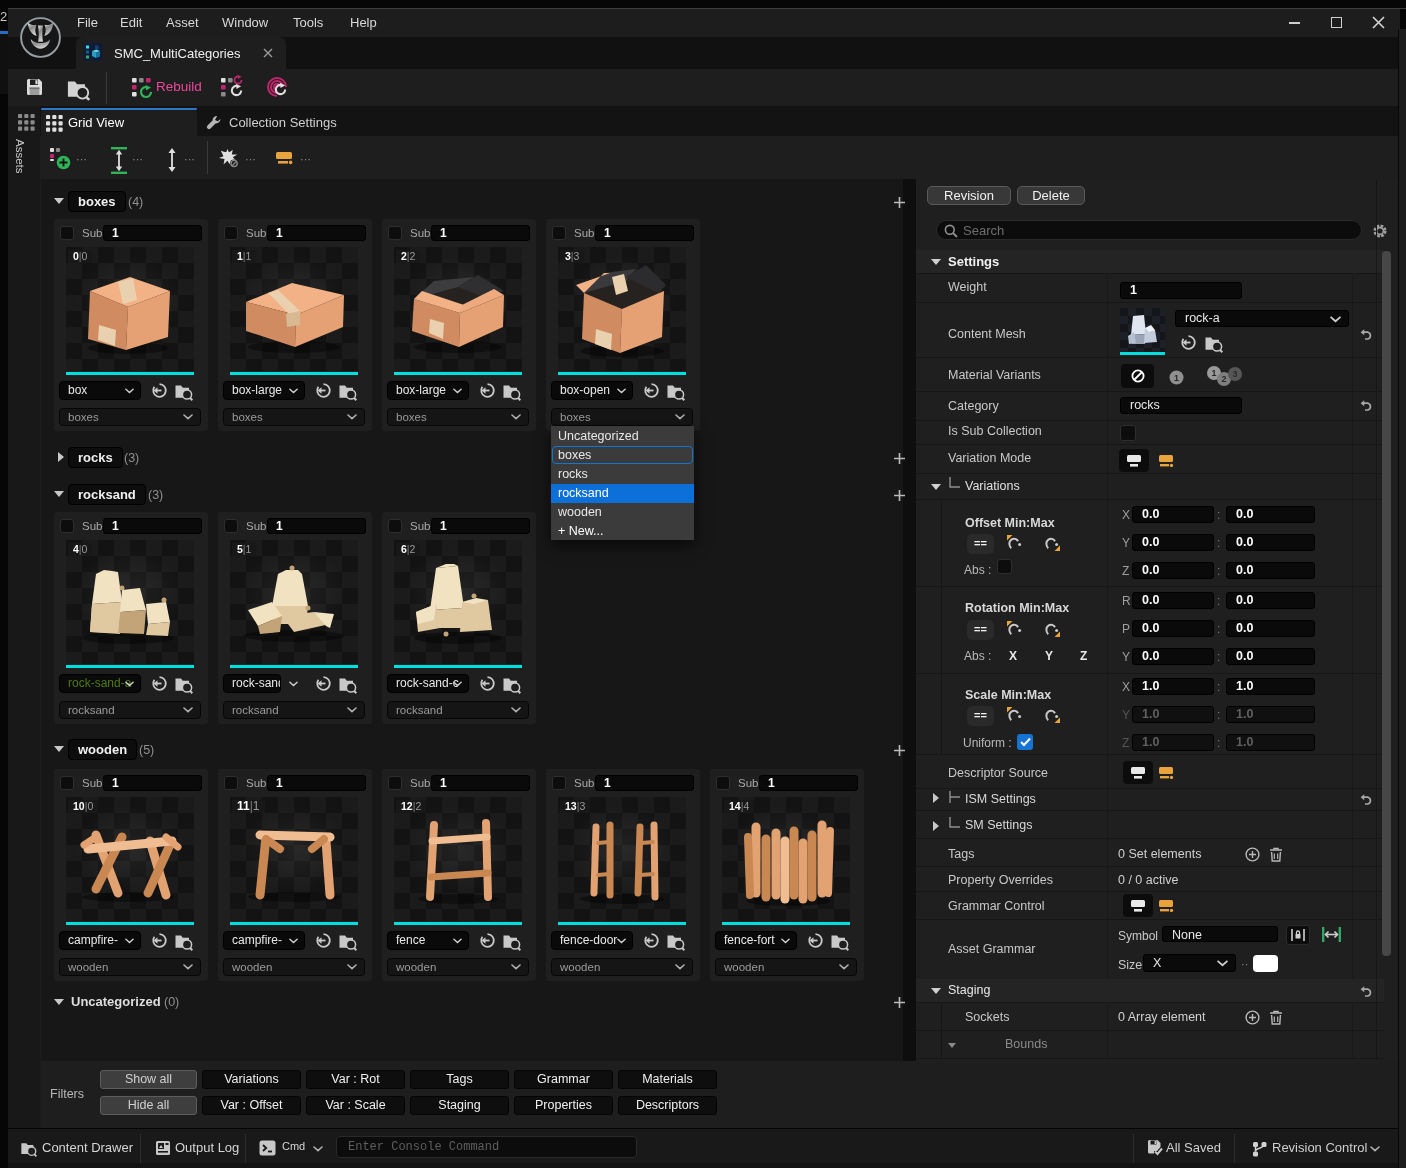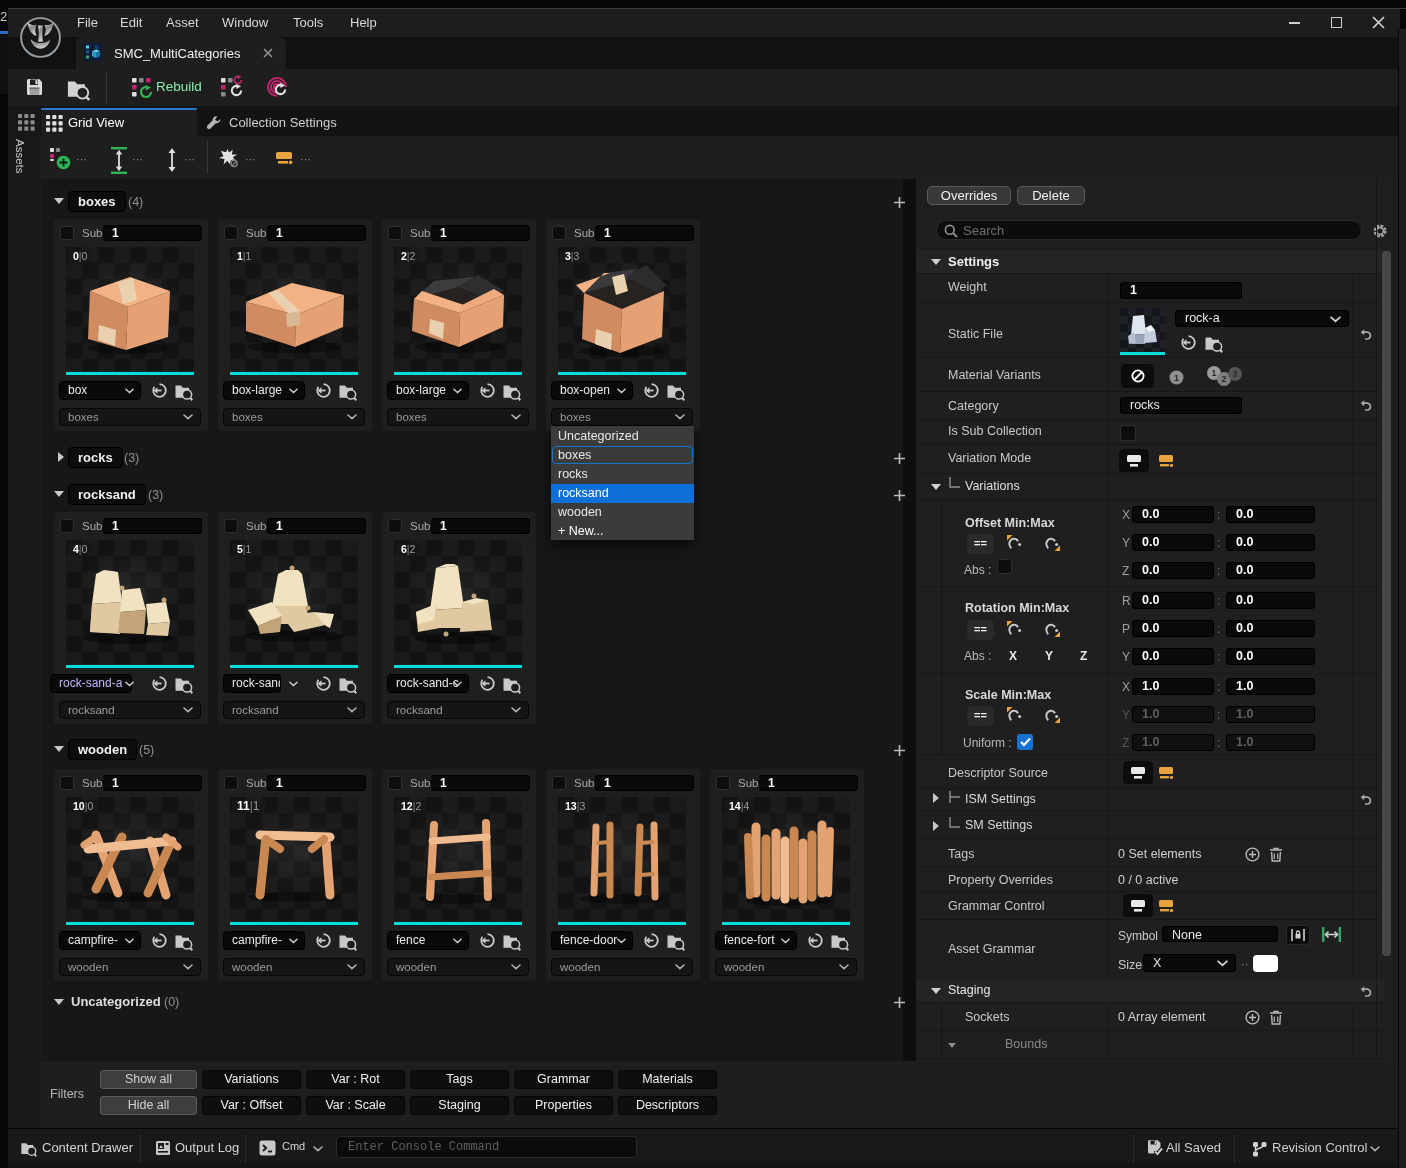--- a/index.html
+++ b/index.html
@@ -71,21 +71,21 @@
         <rect x="0" y="0" width="4.6" height="4.6" rx="1" fill="#e0e0e0"></rect>
         <rect x="7" y="0" width="4.6" height="4.6" rx="1" fill="#8a8a8a"></rect>
         <rect x="14" y="0" width="4.6" height="4.6" rx="1" fill="#c2256e"></rect>
         <rect x="0" y="7" width="4.6" height="4.6" rx="1" fill="#c2256e"></rect>
         <rect x="0" y="14" width="4.6" height="4.6" rx="1" fill="#e0e0e0"></rect>
       </svg>
 <svg class="abs" style="left:131px;top:76px" width="14" height="14" viewBox="0 0 14 14">
         <path d="M12 7 A5 5 0 1 1 8.4 2.2" stroke="#2fb457" stroke-width="2.2" fill="none"></path>
         <path d="M6.5 0 L12 2.5 L7 5.5 Z" fill="#2fb457"></path>
       </svg>
-<div style="position:absolute;left:148px;top:70px;font-size:13.5px;color:#86efac;font-weight:400;white-space:nowrap;">Rebuild</div>
+<div style="position:absolute;left:148px;top:70px;font-size:13.5px;color:#ec4899;font-weight:400;white-space:nowrap;">Rebuild</div>
 <svg class="abs" style="left:213px;top:69px" width="19" height="19" viewBox="0 0 19 19">
         <rect x="0" y="0" width="4.6" height="4.6" rx="1" fill="#e0e0e0"></rect>
         <rect x="7" y="0" width="4.6" height="4.6" rx="1" fill="#8a8a8a"></rect>
         <rect x="0" y="7" width="4.6" height="4.6" rx="1" fill="#c2256e"></rect>
         <rect x="0" y="14" width="4.6" height="4.6" rx="1" fill="#8a8a8a"></rect>
       </svg>
 <svg class="abs" style="left:225px;top:66px" width="10" height="10" viewBox="0 0 14 14">
         <path d="M12 7 A5 5 0 1 1 8.4 2.2" stroke="#c2256e" stroke-width="2.4" fill="none"></path>
         <path d="M6.5 0 L12 2.5 L7 5.5 Z" fill="#c2256e"></path>
       </svg>
@@ -352,21 +352,21 @@
           <polygon points="56,50 74,48 80,70 54,72" fill="#f1e2c2"></polygon>
           <polygon points="54,72 80,70 78,94 52,93" fill="#c2a478"></polygon>
           <polygon points="80,64 100,62 104,82 82,84" fill="#f1e2c2"></polygon>
           <polygon points="82,84 104,82 102,96 80,95" fill="#e0c8a0"></polygon>
           <polygon points="26,64 54,72 52,93 24,92" fill="#e0c8a0"></polygon>
           <circle cx="56" cy="48" r="2.5" fill="#c2a478"></circle>
           <circle cx="98" cy="60" r="2.5" fill="#c2a478"></circle>
         </svg></div>
       <div class="abs" style="left:60px;top:534px;height:13px;background:#181818;padding:0 5px;font-size:10.5px;line-height:13px;color:#fff;font-weight:700">4<span style="color:#7f7f7f;font-weight:400">|</span><span style="color:#9a9a9a;font-weight:400">0</span></div>
       <div class="abs" style="left:58px;top:656px;width:128px;height:3px;background:#00dede"></div>
-      <div class="abs" style="left:42px;top:665px;width:82px;height:19px;background:#0a0a0a;border:1px solid #000;border-radius:4px;color:#c4b5fd;font-size:12px;line-height:17px;padding-left:8px;white-space:nowrap;overflow:hidden">rock-sand-a</div>
+      <div class="abs" style="left:51px;top:665px;width:82px;height:19px;background:#0a0a0a;border:1px solid #000;border-radius:4px;color:#4d7c0f;font-size:12px;line-height:17px;padding-left:8px;white-space:nowrap;overflow:hidden">rock-sand-a</div>
       <svg style="position:absolute;left:117px;top:672px" width="9" height="6" viewBox="0 0 10 6">
         <path d="M1 1 L5 4.6 L9 1" stroke="#cfcfcf" stroke-width="1.6" fill="none" stroke-linecap="round"></path>
       </svg>
       <svg style="position:absolute;left:143px;top:666px" width="17" height="17" viewBox="0 0 17 17">
         <path d="M8.5 2.2 A6.3 6.3 0 1 1 3.4 4.8" stroke="#c9c9c9" stroke-width="1.8" fill="none"></path>
         <path d="M10.5 8.5 H4.2" stroke="#c9c9c9" stroke-width="1.8" fill="none"></path>
         <path d="M6.5 5.2 L2.6 8.5 L6.5 11.8 Z" fill="#c9c9c9"></path>
       </svg>
       <svg style="position:absolute;left:166px;top:666px" width="19" height="19" viewBox="0 0 19 19">
         <path d="M1.5 3.5 h5.5 l1.8 2.2 h6.2 v10 h-13.5 z" fill="#c9c9c9"></path>
@@ -640,21 +640,21 @@
       <svg style="position:absolute;left:831px;top:955px" width="10" height="6" viewBox="0 0 10 6">
         <path d="M1 1 L5 4.6 L9 1" stroke="#b0b0b0" stroke-width="1.6" fill="none" stroke-linecap="round"></path>
       </svg>
 <div style="position:absolute;left:46px;top:990px;width:0;height:0;border-left:5.0px solid transparent;border-right:5.0px solid transparent;border-top:6px solid #c8c8c8"></div>
 <div style="position:absolute;left:63px;top:985px;font-size:13px;color:#dedede;font-weight:700;white-space:nowrap;">Uncategorized</div>
 <div style="position:absolute;left:156px;top:986px;font-size:12.5px;color:#8f8f8f;font-weight:400;white-space:nowrap;">(0)</div>
 <svg style="position:absolute;left:885px;top:987px" width="13" height="13" viewBox="0 0 13 13">
         <path d="M6.5 1 V12 M1 6.5 H12" stroke="#b9b9b9" stroke-width="1.6"></path>
       </svg>
 <div class="abs" style="left:908px;top:170px;width:490px;height:884px;background:#1f1f1f"></div>
-<div class="abs" style="left:919px;top:177px;width:84px;height:19px;background:#383838;border:1px solid #5a5a5a;border-radius:5px;color:#f0f0f0;font-size:13px;text-align:center;line-height:17px">Overrides</div>
+<div class="abs" style="left:919px;top:177px;width:84px;height:19px;background:#383838;border:1px solid #5a5a5a;border-radius:5px;color:#f0f0f0;font-size:13px;text-align:center;line-height:17px">Revision</div>
 <div class="abs" style="left:1009px;top:177px;width:68px;height:19px;background:#383838;border:1px solid #5a5a5a;border-radius:5px;color:#f0f0f0;font-size:13px;text-align:center;line-height:17px">Delete</div>
 <div class="abs" style="left:928px;top:211px;width:426px;height:20px;background:#0c0c0c;border:1px solid #2a2a2a;border-radius:10px"></div>
 <svg style="position:absolute;left:936px;top:215px" width="14" height="14" viewBox="0 0 14 14">
         <circle cx="5.8" cy="5.8" r="4.4" stroke="#8f8f8f" stroke-width="1.6" fill="none"></circle>
         <line x1="9" y1="9" x2="13" y2="13" stroke="#8f8f8f" stroke-width="1.8"></line>
       </svg>
 <div style="position:absolute;left:955px;top:214px;font-size:13px;color:#6e6e6e;font-weight:400;white-space:nowrap;">Search</div>
 <svg style="position:absolute;left:1364px;top:214px" width="16" height="16" viewBox="0 0 16 16">
         <circle cx="8" cy="8" r="5.2" stroke="#9f9f9f" stroke-width="2.6" fill="none" stroke-dasharray="2.7 1.38"></circle>
         <circle cx="8" cy="8" r="3.4" fill="#1f1f1f" stroke="#9f9f9f" stroke-width="1.6"></circle>
@@ -680,21 +680,21 @@
 <div class="abs" style="left:908px;top:993px;width:468px;height:1px;background:#171717"></div>
 <div class="abs" style="left:908px;top:1021px;width:468px;height:1px;background:#171717"></div>
 <div class="abs" style="left:908px;top:1049px;width:468px;height:1px;background:#171717"></div>
 <div class="abs" style="left:1099px;top:264px;width:1px;height:785px;background:#191919"></div>
 <div class="abs" style="left:1344px;top:264px;width:1px;height:785px;background:#191919"></div>
 <div class="abs" style="left:908px;top:241px;width:468px;height:23px;background:#242424"></div>
 <div style="position:absolute;left:923px;top:250px;width:0;height:0;border-left:5.0px solid transparent;border-right:5.0px solid transparent;border-top:6px solid #d0d0d0"></div>
 <div style="position:absolute;left:940px;top:245px;font-size:13px;color:#f0f0f0;font-weight:700;white-space:nowrap;">Settings</div>
 <div style="position:absolute;left:940px;top:271px;font-size:12.5px;color:#c8c8c8;font-weight:400;white-space:nowrap;">Weight</div>
 <div class="abs" style="left:1112px;top:273px;width:122px;height:17px;background:#0a0a0a;border:1px solid #000;border-radius:3px;color:#ffffff;font-size:12.5px;line-height:15px;padding-left:9px;font-weight:600">1</div>
-<div style="position:absolute;left:940px;top:318px;font-size:12.5px;color:#c8c8c8;font-weight:400;white-space:nowrap;">Static File</div>
+<div style="position:absolute;left:940px;top:318px;font-size:12.5px;color:#c8c8c8;font-weight:400;white-space:nowrap;">Content Mesh</div>
 <div style="position:absolute;left:1112px;top:299px;width:45px;height:45px;background:conic-gradient(#1d2026 90deg,#14161b 90deg 180deg,#1d2026 180deg 270deg,#14161b 270deg) 0 0/16px 16px"></div>
 <div class="abs" style="left:1112px;top:299px;width:45px;height:45px"><svg width="45" height="45" viewBox="0 0 45 45">
           <polygon points="13,8 24,7 26,26 11,27" fill="#dfe5ee"></polygon>
           <polygon points="11,27 26,26 25,36 12,36" fill="#9aa5b8"></polygon>
           <polygon points="25,20 35,22 37,34 24,35" fill="#c3ccdc"></polygon>
           <polygon points="25,20 31,17 35,22 29,24" fill="#eef2f8"></polygon>
           <polygon points="8,28 14,24 16,35 9,36" fill="#b6c0d0"></polygon>
         </svg></div>
 <div class="abs" style="left:1112px;top:343px;width:45px;height:3px;background:#00dede"></div>
 <div class="abs" style="left:1167px;top:301px;width:174px;height:17px;background:#0a0a0a;border:1px solid #000;border-radius:3px;color:#e8e8e8;font-size:12.5px;line-height:15px;padding-left:9px">rock-a</div>

